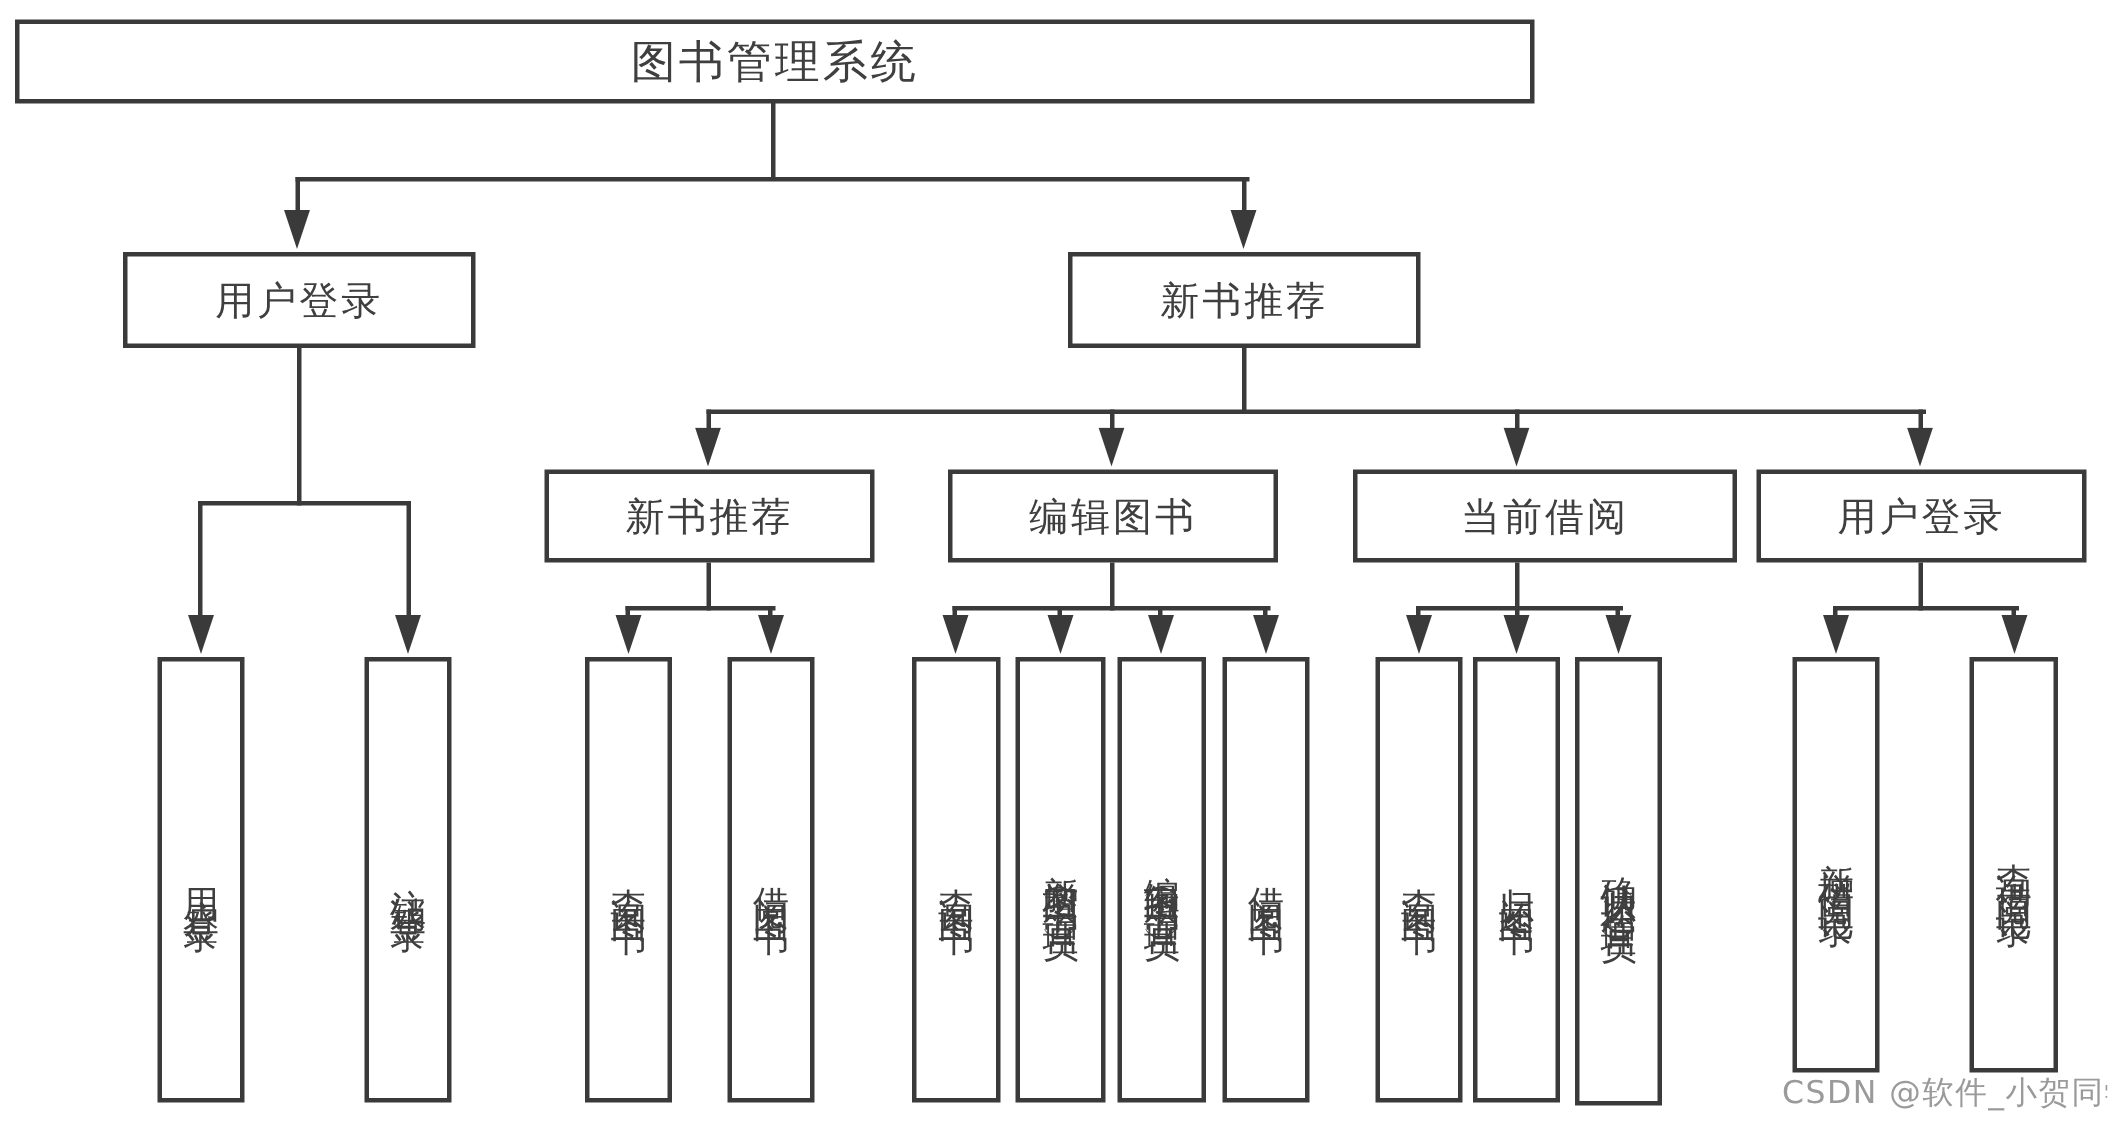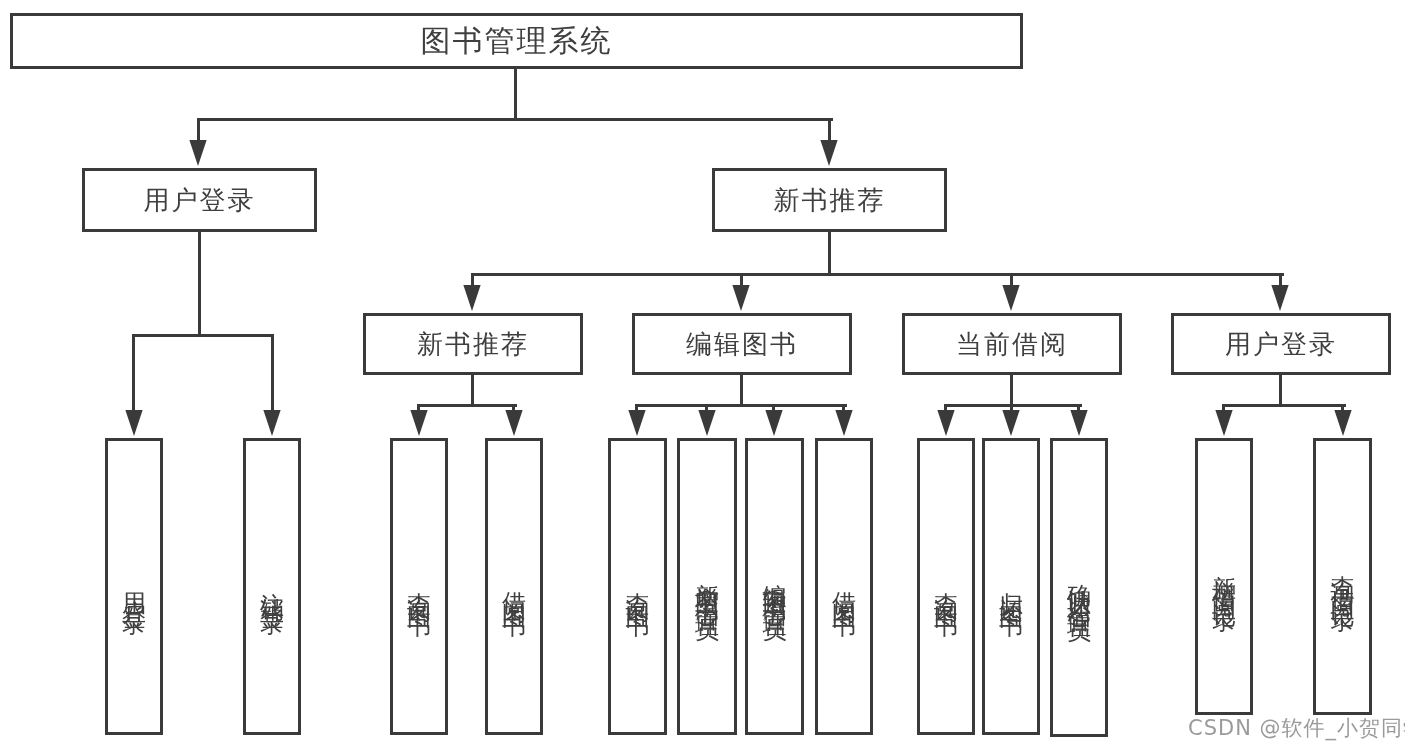--- a/index.html
+++ b/index.html
@@ -51,21 +51,21 @@
   <div class="node" style="left:712px; top:168px; width:235px; height:64px;">
     <span class="hlabel">新书推荐</span>
   </div>
 
   <div class="node" style="left:363px; top:313px; width:220px; height:62px;">
     <span class="hlabel">新书推荐</span>
   </div>
   <div class="node" style="left:632px; top:313px; width:220px; height:62px;">
     <span class="hlabel">编辑图书</span>
   </div>
-  <div class="node" style="left:902px; top:313px; width:220px; height:62px;">
+  <div class="node" style="left:902px; top:313px; width:256px; height:62px;">
     <span class="hlabel">当前借阅</span>
   </div>
   <div class="node" style="left:1171px; top:313px; width:220px; height:62px;">
     <span class="hlabel">用户登录</span>
   </div>
 
   <div class="node vnode" style="left:105px; top:438px; width:58px; height:297px;">
     <span class="vlabel">用户登录</span>
   </div>
   <div class="node vnode" style="left:243px; top:438px; width:58px; height:297px;">

